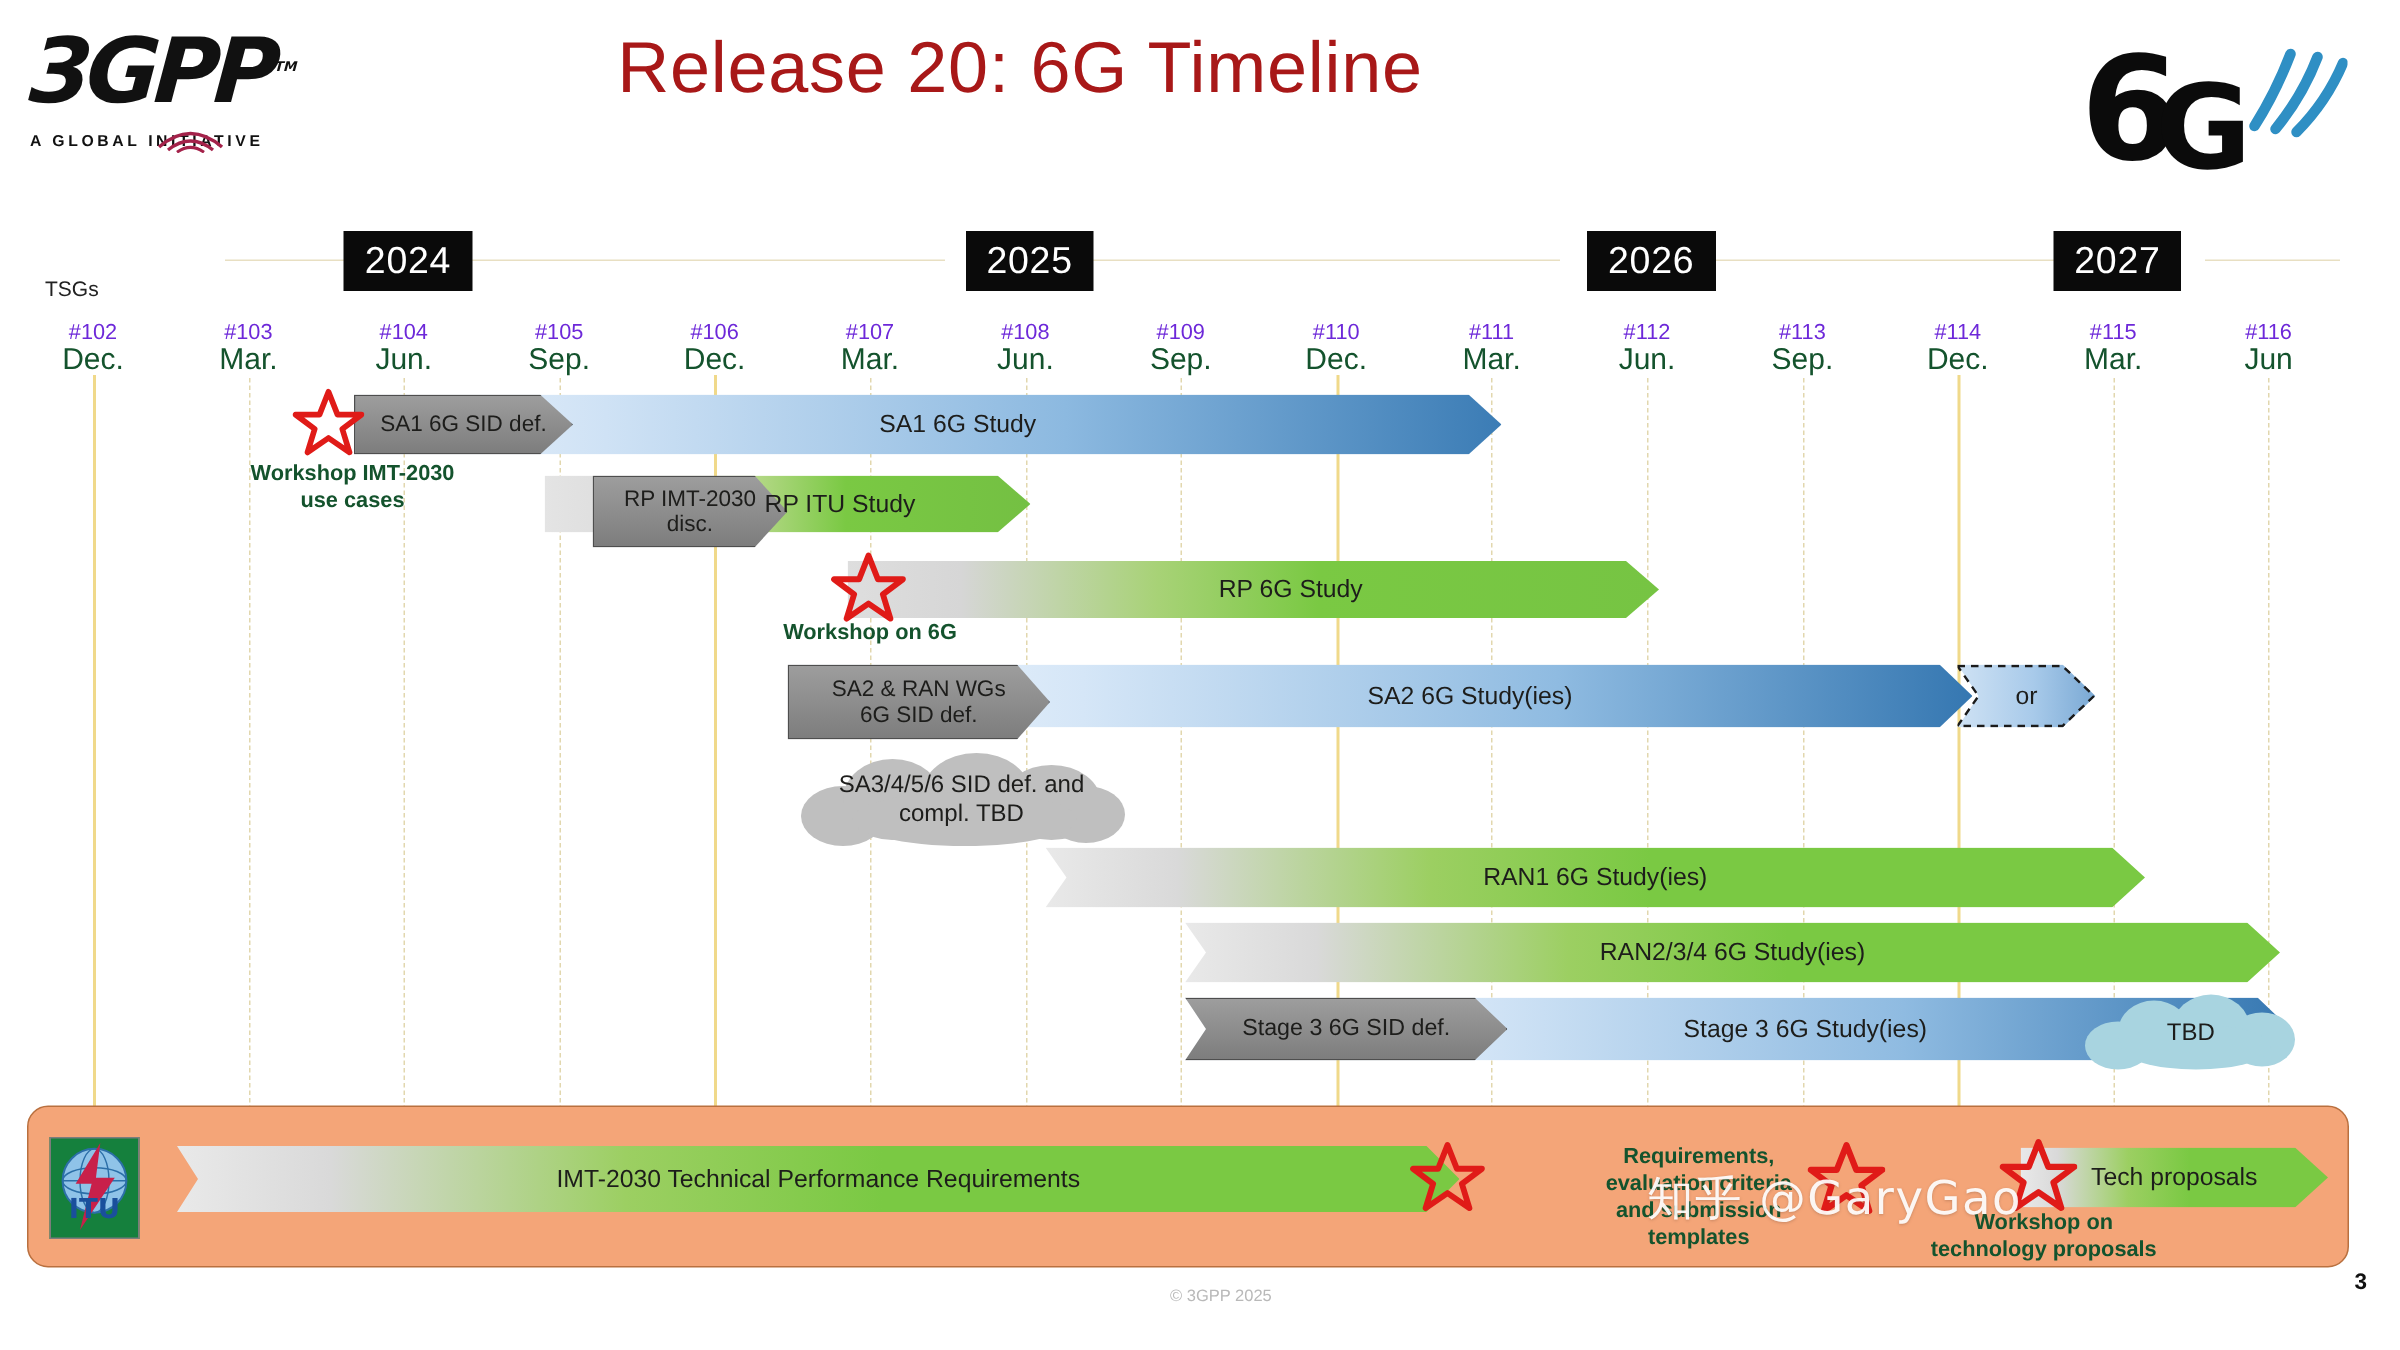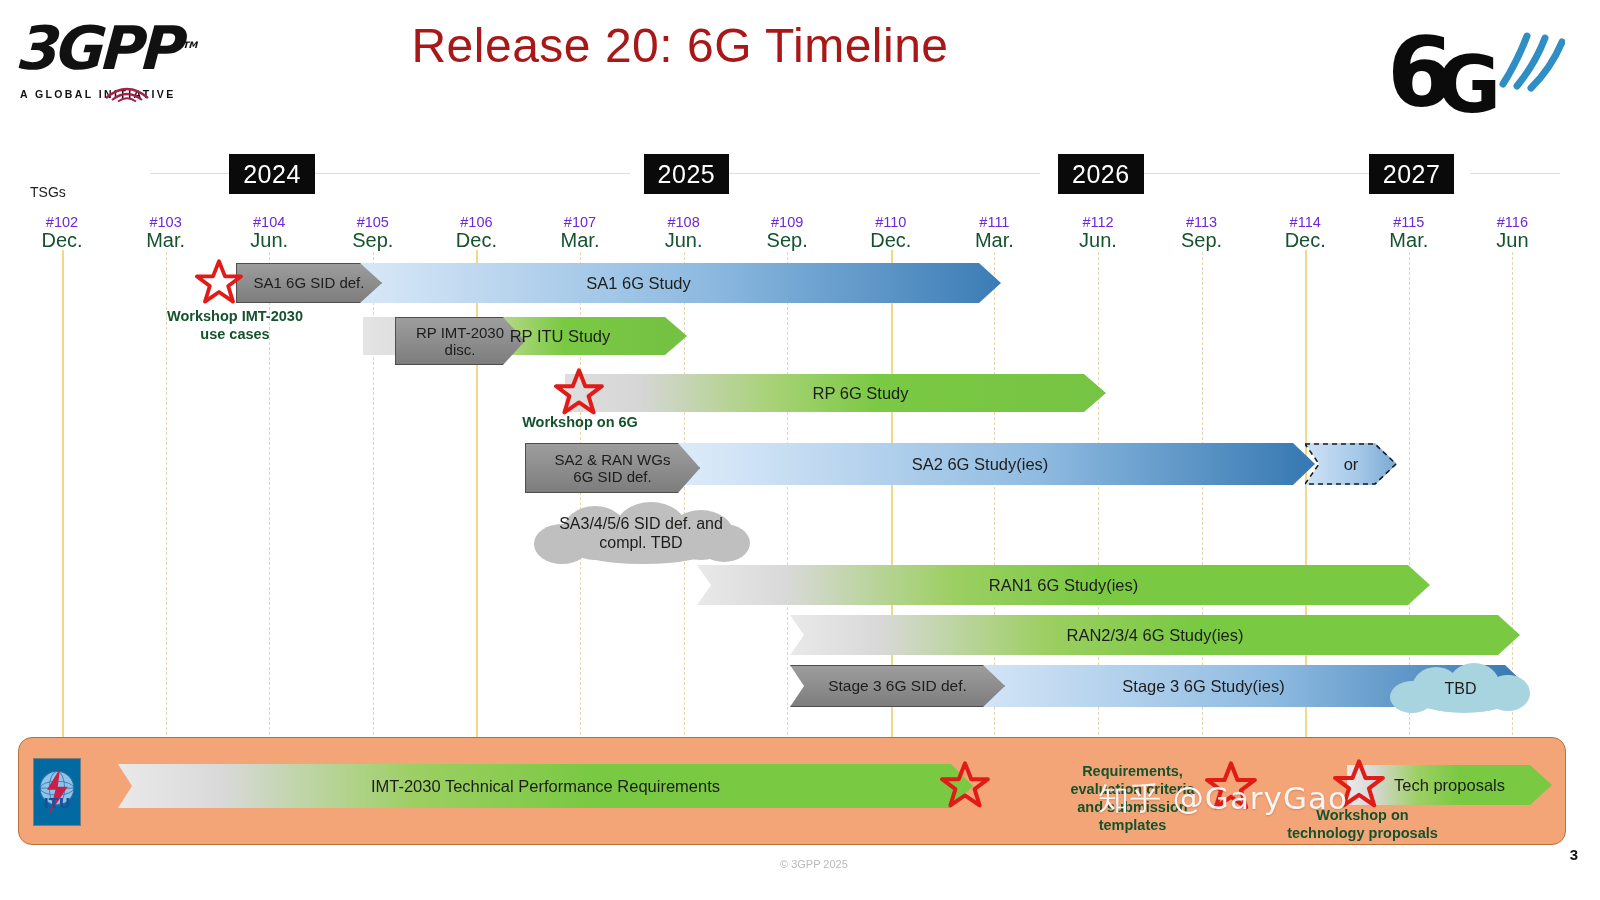--- a/index.html
+++ b/index.html
@@ -120,22 +120,22 @@
     position: absolute; font-size: 14.5px; font-weight: 700; color: #14532d;
     text-align: center; line-height: 1.25; white-space: pre-line;
   }
 
   
   .itu-band {
     position: absolute; left: 18px; top: 737px; width: 1548px; height: 108px;
     background: #f4a578; border: 1.5px solid #b9703f; border-radius: 14px;
   }
   .itu-logo {
-    position: absolute; left: 33px; top: 758px; width: 48px; height: 68px;
-    background: #0369a1; border: 1px solid #7c7c7c;
+    position: absolute; left: 33px; top: 758px; width: 60px; height: 68px;
+    background: #15803d; border: 1px solid #7c7c7c;
     display: flex; align-items: center; justify-content: center;
   }
 
   .footer-copy {
     position: absolute; left: 757px; top: 858px; font-size: 11px; color: #b9b9b9; margin-left: 23px;
   }
   .page-num {
     position: absolute; right: 22px; top: 846px; font-size: 15px; font-weight: 700; color: #111;
   }
 

